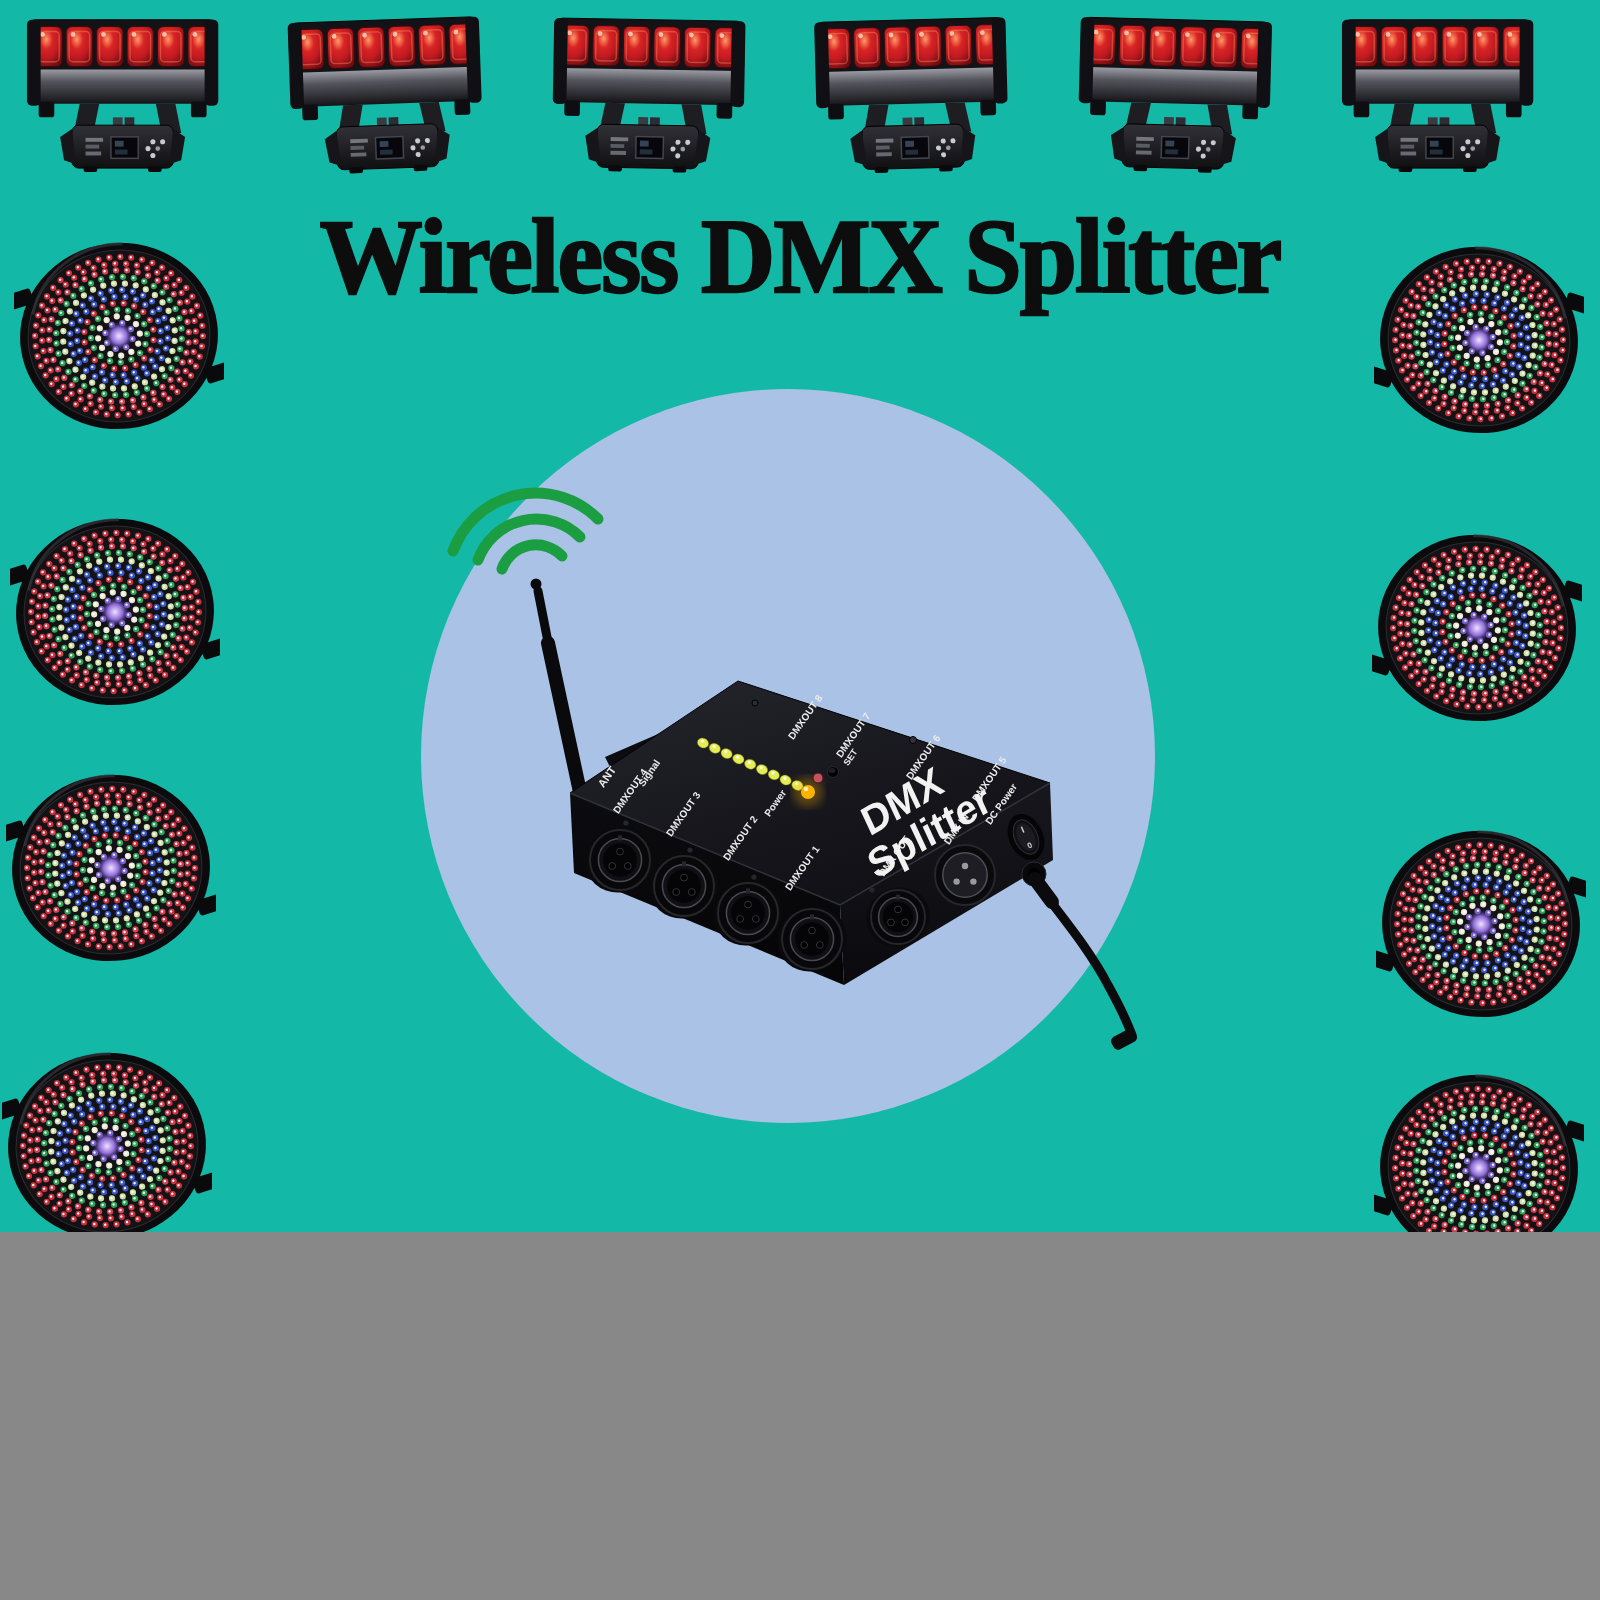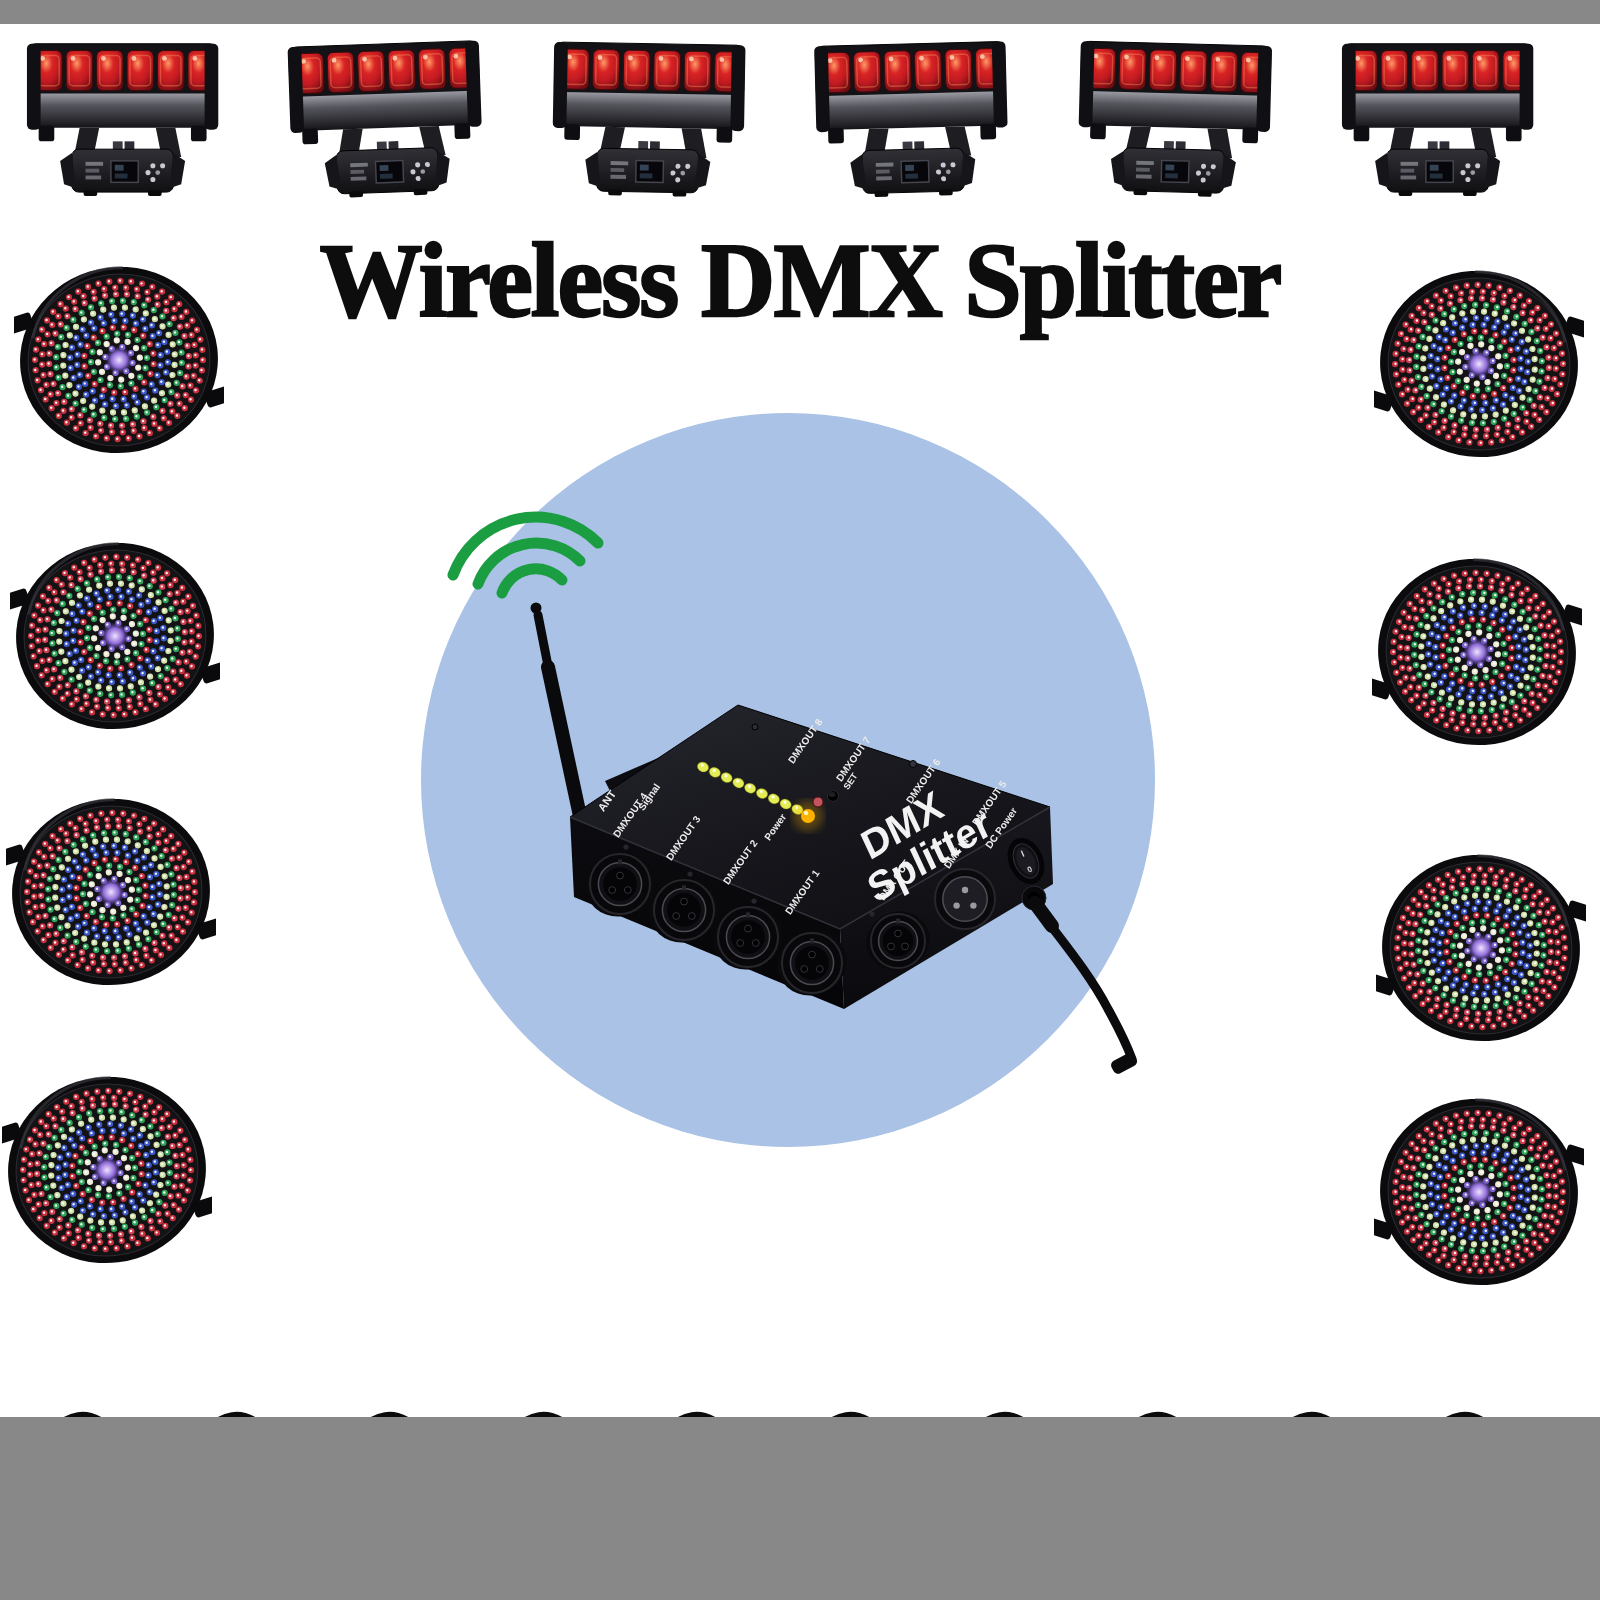--- a/index.html
+++ b/index.html
@@ -1,17 +1,17 @@
 <!DOCTYPE html>
 <html><head>
 <meta charset="utf-8">
 <style>
   html,body{margin:0;padding:0;background:#888;}
-  #canvas{position:relative;width:1600px;height:1393px;background:#ffffff;overflow:hidden;
-          font-family:"Liberation Sans",sans-serif;margin-top:24px;}
+  #canvas{position:relative;width:1600px;height:1232px;background:#14b8a6;overflow:hidden;
+          font-family:"Liberation Sans",sans-serif;}
   .title{position:absolute;top:196px;left:0;right:0;text-align:center;
          font-family:"Liberation Serif",serif;font-weight:700;font-size:106px;
          letter-spacing:-2px;color:#0d0d0d;-webkit-text-stroke:2.4px #0d0d0d;
          transform:scaleX(.97);white-space:nowrap;}
   .fixture{position:absolute;}
   #hero-circle{position:absolute;left:421px;top:389px;width:734px;height:734px;border-radius:50%;}
   #device-svg{position:absolute;left:420px;top:385px;width:740px;height:740px;}
   .dev-label{fill:#ececec;font-family:"Liberation Sans",sans-serif;font-weight:bold;}
   svg text{user-select:none;}
 </style>

